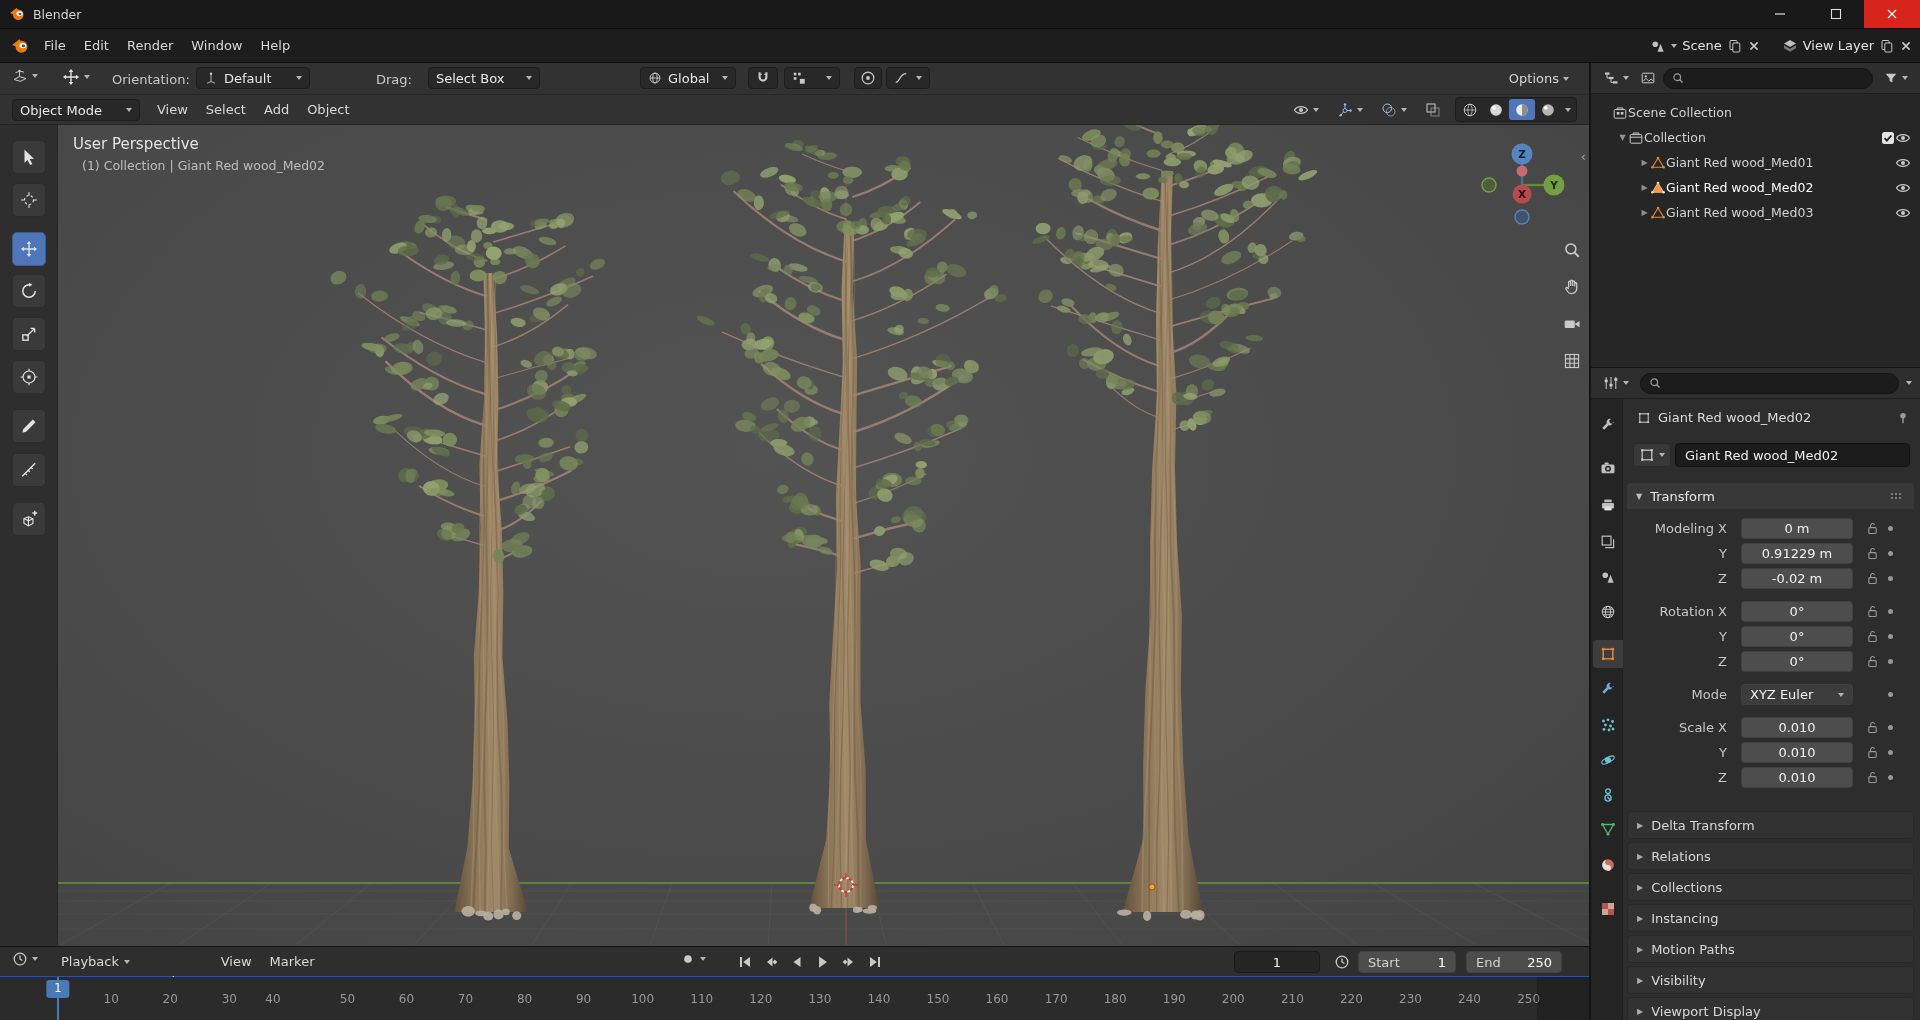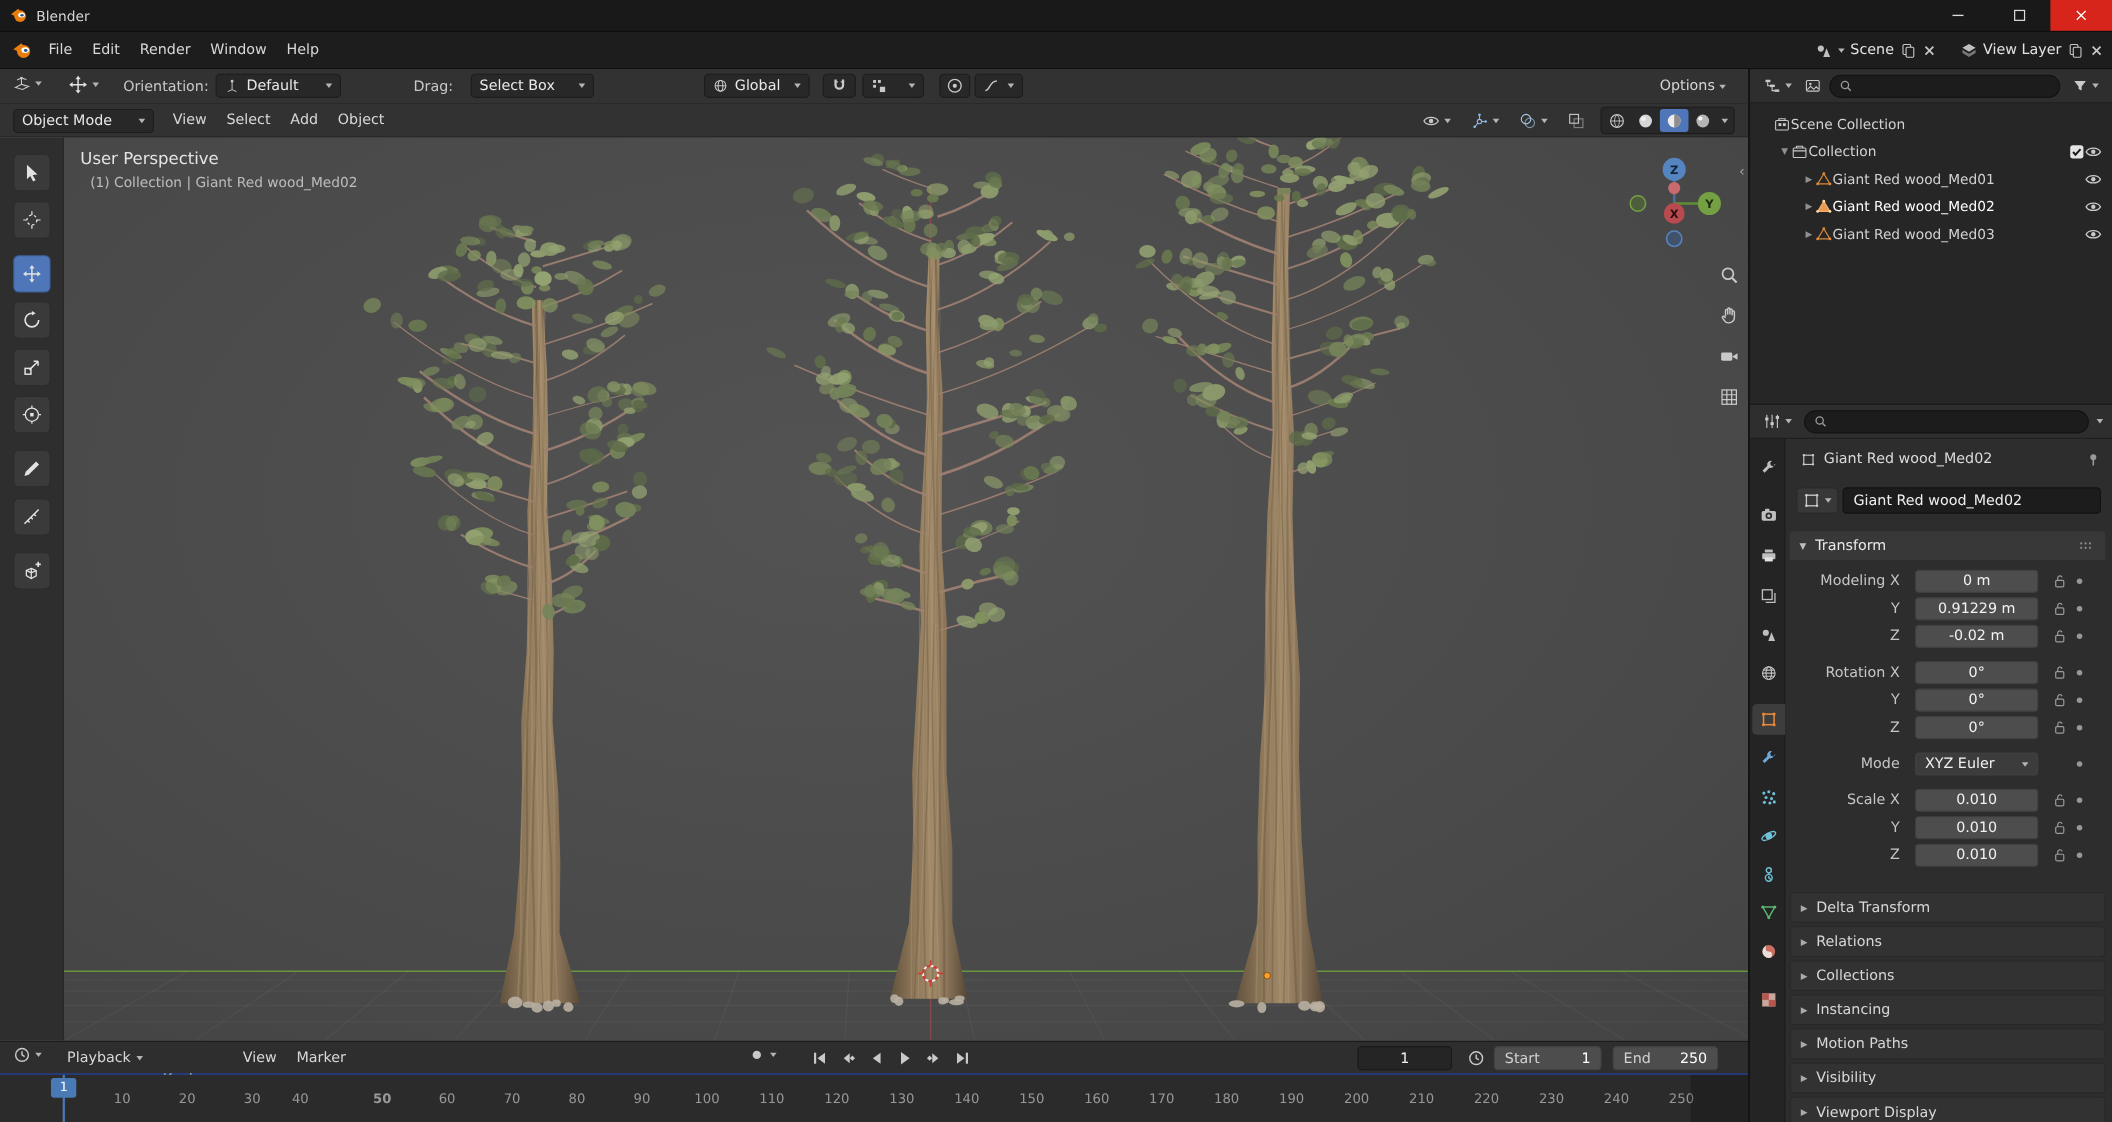--- a/index.html
+++ b/index.html
@@ -1266,21 +1266,21 @@
       <span class="nfield" style="left:1466px;width:96px">
           <span class="nl">End</span>
           <span class="nv">250</span>
         </span>
     </div>
     <div id="ruler">
         <span class="tick" style="left: 111.154px;">10</span>
         <span class="tick" style="left: 170.214px;">20</span>
         <span class="tick" style="left: 229.274px;">30</span>
         <span class="tick" style="left: 273px;">40</span>
-        <span class="tick" style="left: 347.394px; font-weight: bold;">50</span>
+        <span class="tick" style="left: 347.394px;">50</span>
         <span class="tick" style="left: 406.454px;">60</span>
         <span class="tick" style="left: 465.514px;">70</span>
         <span class="tick" style="left: 524.574px;">80</span>
         <span class="tick" style="left: 583.634px;">90</span>
         <span class="tick" style="left: 642.694px;">100</span>
         <span class="tick" style="left: 701.754px;">110</span>
         <span class="tick" style="left: 760.814px;">120</span>
         <span class="tick" style="left: 819.874px;">130</span>
         <span class="tick" style="left: 878.934px;">140</span>
         <span class="tick" style="left: 937.994px;">150</span>

